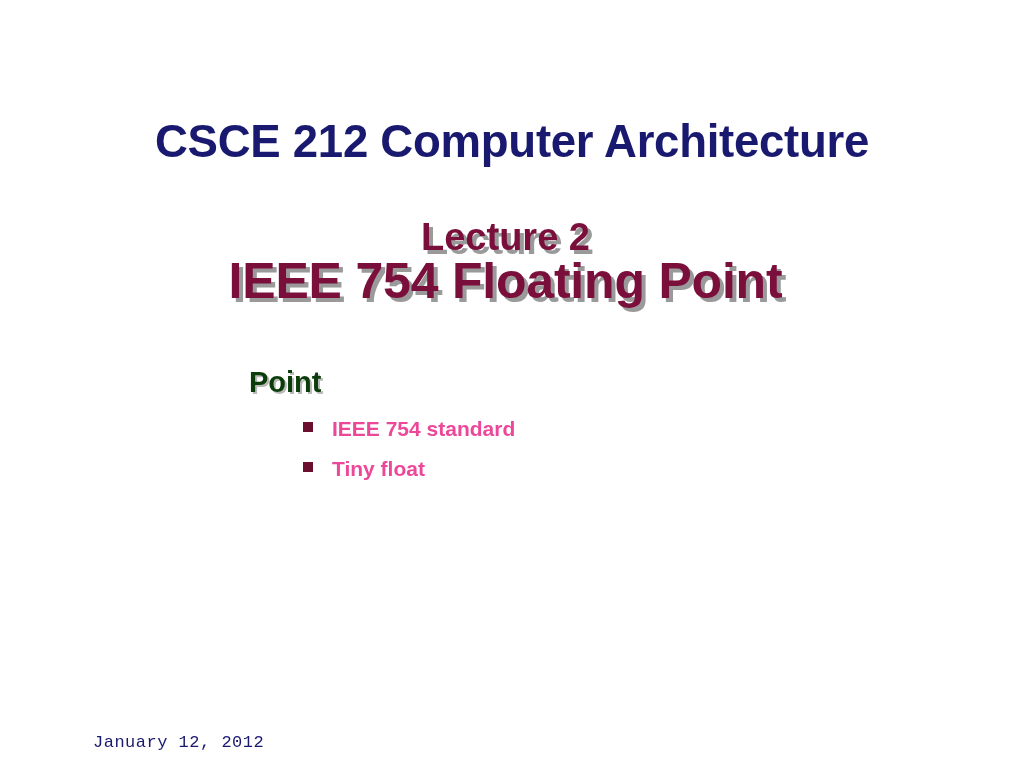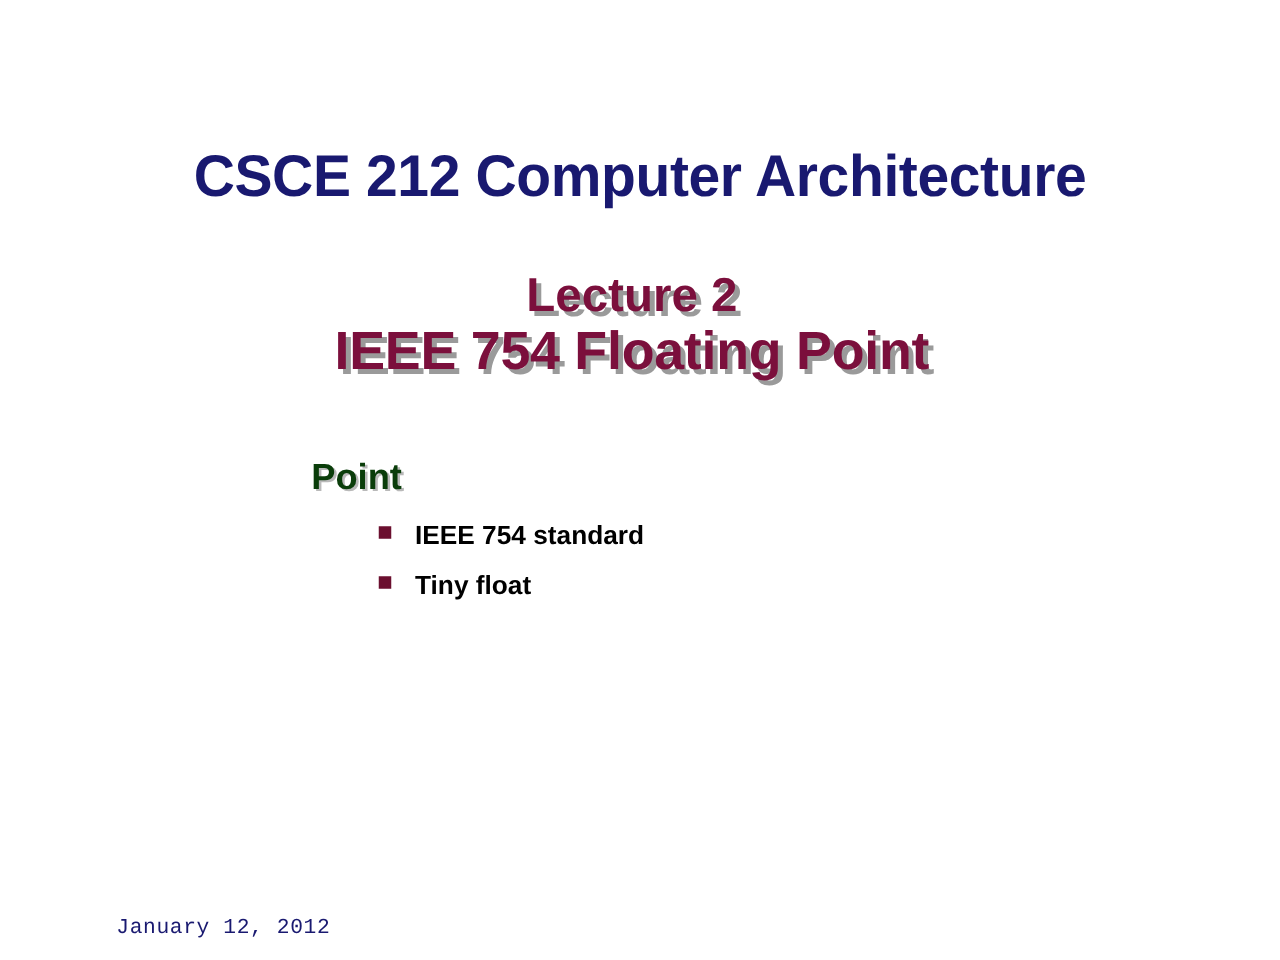--- a/index.html
+++ b/index.html
@@ -52,21 +52,21 @@
     font-weight: bold;
     color: #7b0f3c;
     text-shadow: 4px 4px 0 #9a9a9a;
     white-space: nowrap;
   }
   .subtitle-line-1 {
     font-size: 38px;
     line-height: 42px;
   }
   .subtitle-line-2 {
-    font-size: 43px;
+    font-size: 50px;
     line-height: 47px;
     letter-spacing: -0.2px;
     text-align: center;
   }
 
   
   .topics-heading {
     position: absolute;
     left: 249px;
     top: 366px;
@@ -102,21 +102,21 @@
     background: #6b0f2f;
     margin-right: 19px;
     position: relative;
     top: -4px;
   }
   .topic-label {
     font-family: "Liberation Sans", sans-serif;
     font-weight: bold;
     font-size: 21px;
     line-height: 24px;
-    color: #000000;
+    color: #ec4899;
   }
 
   
   .slide-date {
     position: absolute;
     left: 93px;
     top: 733px;
     font-family: "Liberation Mono", monospace;
     font-weight: normal;
     font-size: 17px;

